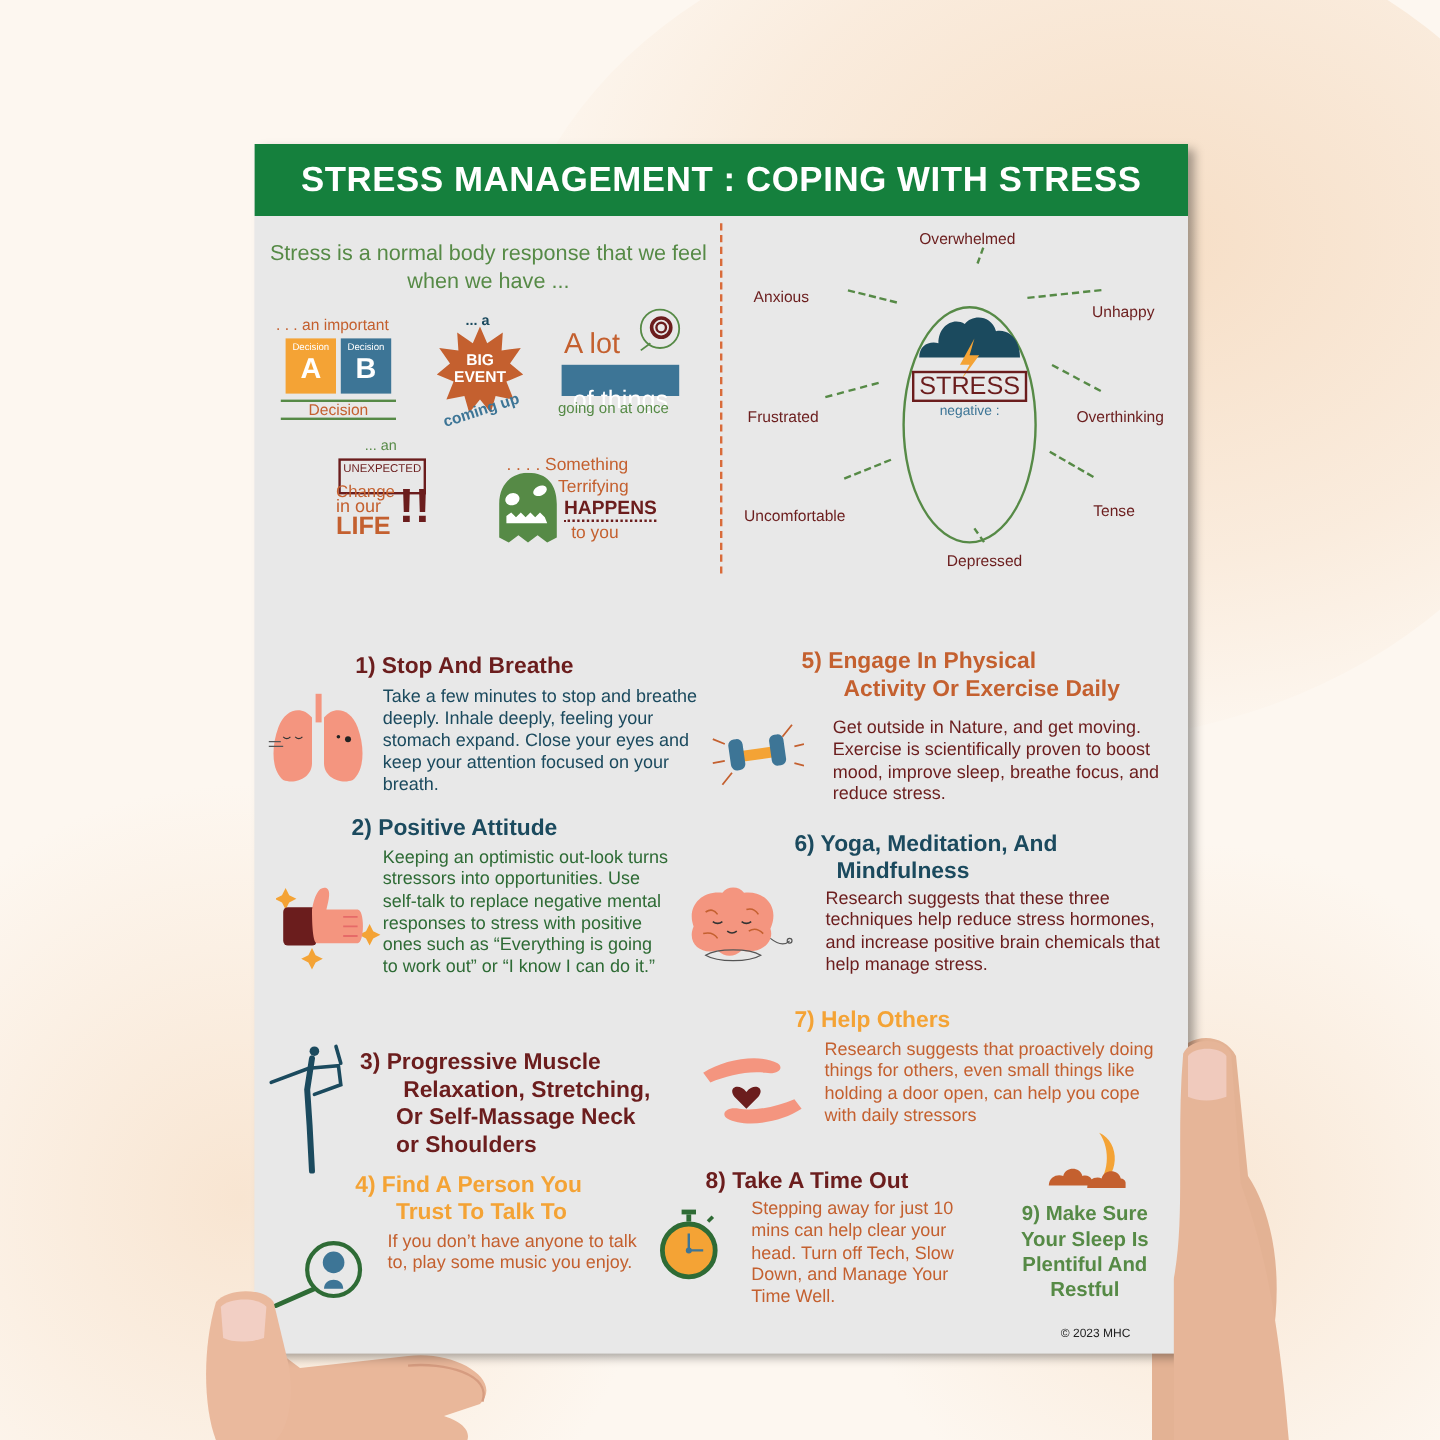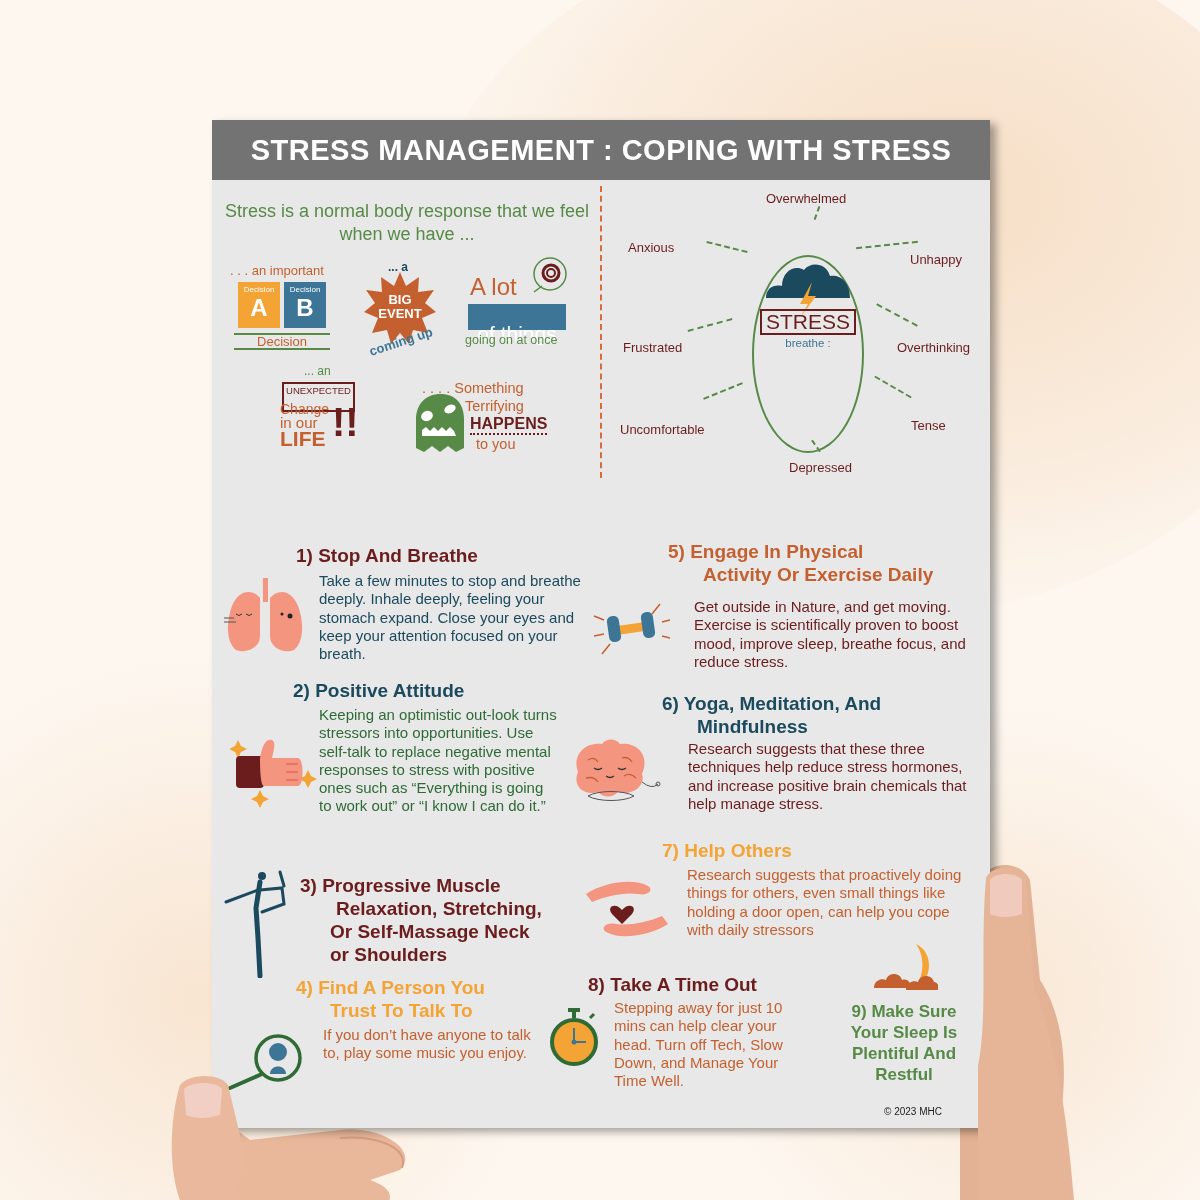--- a/index.html
+++ b/index.html
@@ -25,21 +25,21 @@
     background: radial-gradient(ellipse at 50% 50%, rgba(244,214,184,0.5) 0%, rgba(253,247,240,0) 70%);
   }
   .sheet {
     position: absolute; left: 212px; top: 120px; width: 778px; height: 1008px;
     background: #e8e8e8;
     box-shadow: 6px 4px 8px rgba(0,0,0,0.35);
     overflow: hidden;
   }
   .banner {
     position: absolute; left: 0; width: 100%;
-    background: #737373; color: #fff;
+    background: #15803d; color: #fff;
     display: flex; align-items: center; justify-content: center;
     font-family: "Liberation Sans", sans-serif; font-weight: bold;
   }
   .banner.top { top: 0; height: 60px; font-size: 29px; letter-spacing: 0.5px; }
   .banner.mid { top: 366px; height: 38px; font-size: 23px; }
   .abs { position: absolute; }
   .t { position: absolute; font-family: "Liberation Sans", sans-serif; white-space: nowrap; }
   .intro { left: 0; top: 80px; width: 390px; text-align: center; color: #568a46; font-size: 18px; line-height: 23px; white-space: normal; }
   .divider { position: absolute; left: 388px; top: 66px; height: 292px; border-left: 2px dashed #d96b3a; }
   .maroon { color: #6b1d1d; }
@@ -151,21 +151,21 @@
   <div class="dash" style="left:660px;top:266px;width:42px;transform:rotate(30deg)"></div>
   <div class="dash" style="left:597px;top:325px;width:14px;transform:rotate(55deg)"></div>
 
   <div class="ellipse"></div>
   <svg class="abs" style="left:552px;top:140px" width="88" height="56">
     <path d="M2 38 C2 28 10 24 18 26 C18 12 30 4 40 10 C46 2 62 2 66 16 C76 14 86 22 86 38 Z" fill="#1b4a5e"></path>
     <polygon points="48,22 36,44 44,44 36,58 52,36 44,36" fill="#f4a335"></polygon>
   </svg>
   <div class="ellipse-text">
     <div class="stress-box">STRESS</div>
-    <div>breathe :</div>
+    <div>negative :</div>
   </div>
 
 
   <div class="t heading maroon" style="left:84px;top:424px">
     <span>1)</span> <span>Stop And Breathe</span>
   </div>
   <svg class="abs" style="left:10px;top:458px" width="86" height="76">
     <rect x="41" y="0" width="5" height="24" fill="#f4957f"></rect>
     <path d="M38 20 C30 10 16 12 10 28 C4 44 4 64 14 72 C24 76 38 70 38 58 Z" fill="#f4957f"></path>
     <path d="M48 20 C56 10 70 12 76 28 C82 44 82 64 72 72 C62 76 48 70 48 58 Z" fill="#f4957f"></path>
@@ -256,21 +256,21 @@
   </div>
   <svg class="abs" style="left:336px;top:884px" width="54" height="64">
     <rect x="20" y="4" width="12" height="4" fill="#2e6b35"></rect>
     <rect x="24" y="8" width="4" height="6" fill="#2e6b35"></rect>
     <line x1="42" y1="14" x2="46" y2="10" stroke="#2e6b35" stroke-width="3"></line>
     <circle cx="26" cy="38" r="22" fill="#f4a335" stroke="#2e6b35" stroke-width="4"></circle>
     <line x1="26" y1="38" x2="26" y2="24" stroke="#3d7596" stroke-width="2"></line>
     <line x1="26" y1="38" x2="38" y2="38" stroke="#3d7596" stroke-width="2"></line>
     <circle cx="26" cy="38" r="2.5" fill="#3d7596"></circle>
   </svg>
-  <div class="t body rust" style="left:402px;top:879px;width:200px">Stepping away for just 10 mins can help clear your head. Turn off Tech, Slow Down, and Manage Your Time Well.</div>
+  <div class="t body rust" style="left:414px;top:879px;width:200px">Stepping away for just 10 mins can help clear your head. Turn off Tech, Slow Down, and Manage Your Time Well.</div>
 
   <svg class="abs" style="left:660px;top:820px" width="66" height="56">
     <path d="M44 4 C62 12 62 42 40 50 C52 40 54 18 44 4 Z" fill="#f4a335"></path>
     <path d="M2 48 C2 40 10 38 14 40 C16 32 28 32 30 40 C36 38 40 44 38 48 Z" fill="#c4602f"></path>
     <path d="M34 50 C34 42 42 40 46 42 C48 34 60 34 62 42 C66 42 68 48 66 50 Z" fill="#c4602f"></path>
   </svg>
   <div class="t heading green" style="left:618px;top:881px;width:148px;text-align:center;font-size:17px;line-height:21px">
     <div><span>9)</span> <span>Make Sure</span></div>
     <div>Your Sleep Is</div>
     <div>Plentiful And</div>

